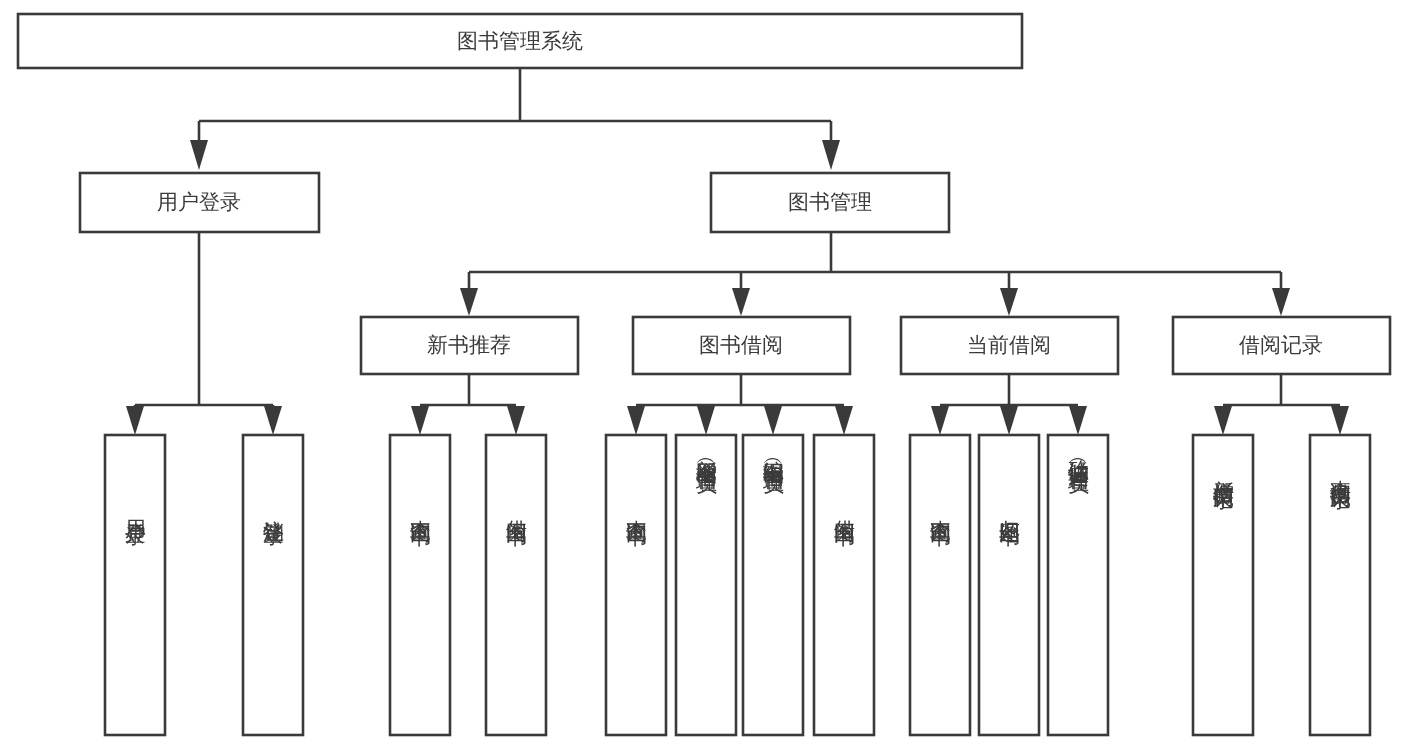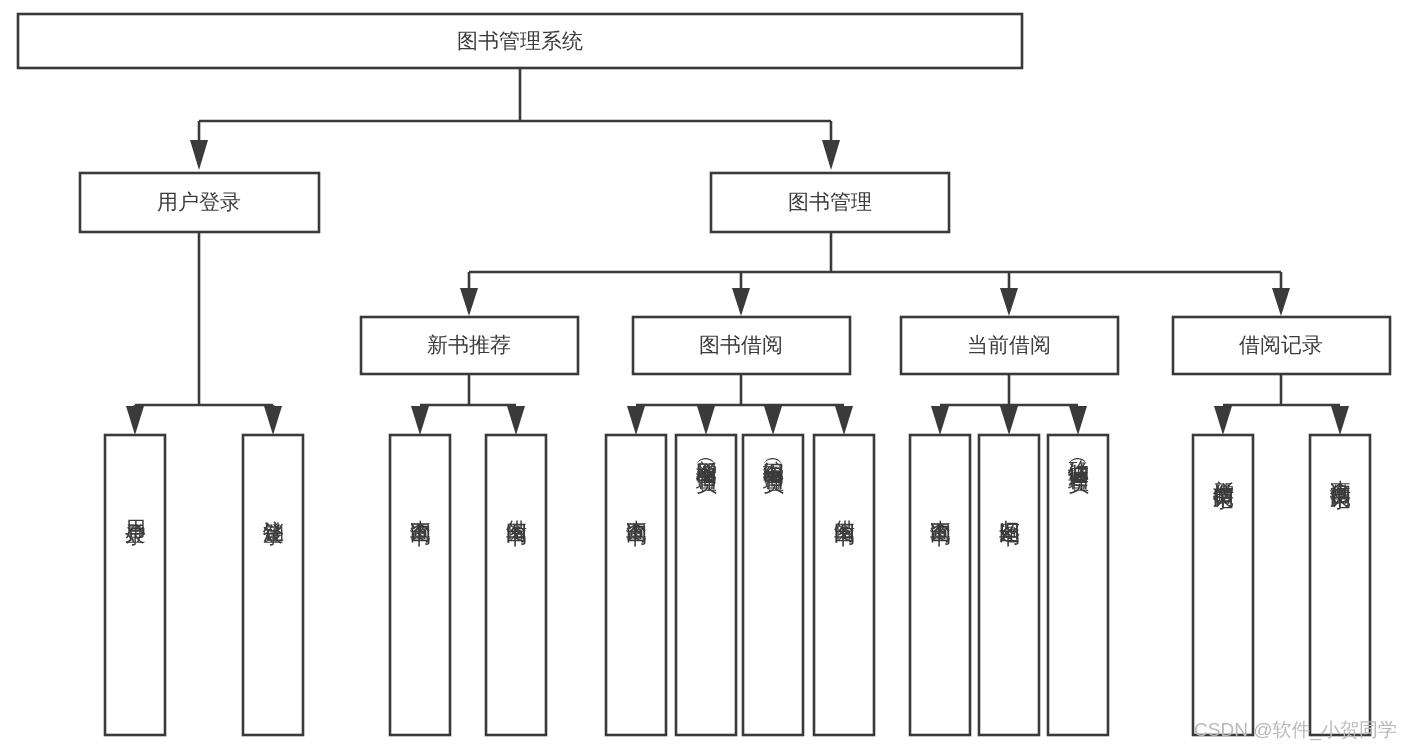--- a/index.html
+++ b/index.html
@@ -237,15 +237,14 @@
     <span class="vert-label" style="margin-top:8px;">确认归还（管理员）</span>
   </div>
 
   <div class="vert-label-wrap" style="left:1193px; top:435px; width:60px; height:300px;">
     <span class="vert-label" style="margin-top:28px;">新增借阅记录</span>
   </div>
   <div class="vert-label-wrap" style="left:1310px; top:435px; width:60px; height:300px;">
     <span class="vert-label" style="margin-top:28px;">查询借阅记录</span>
   </div>
 
-  <div class="watermark">CSDN @软件_小贺同学</div>
 
 </div>
 
 </body></html>

